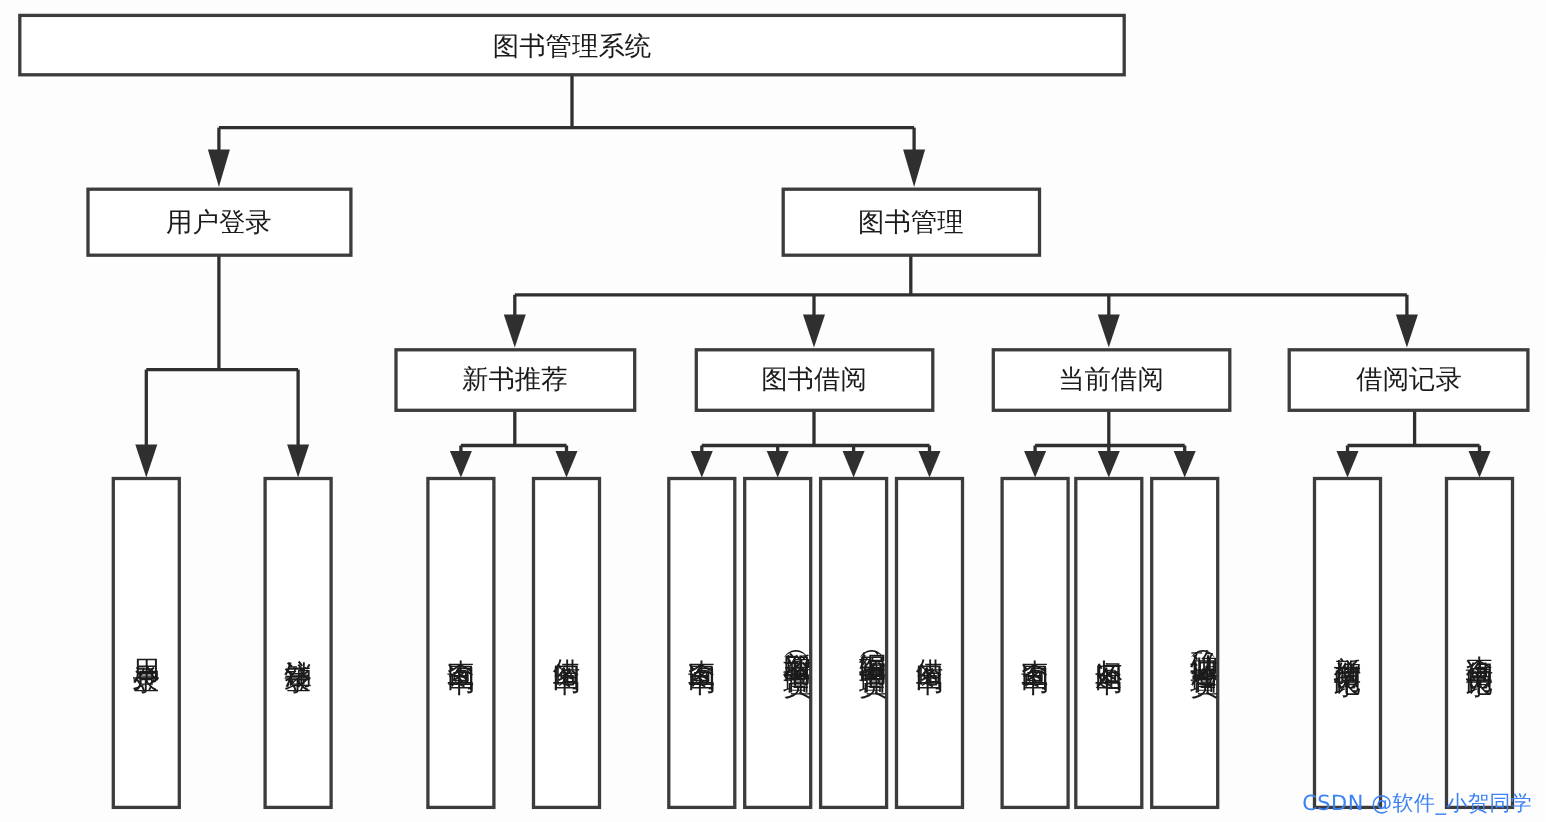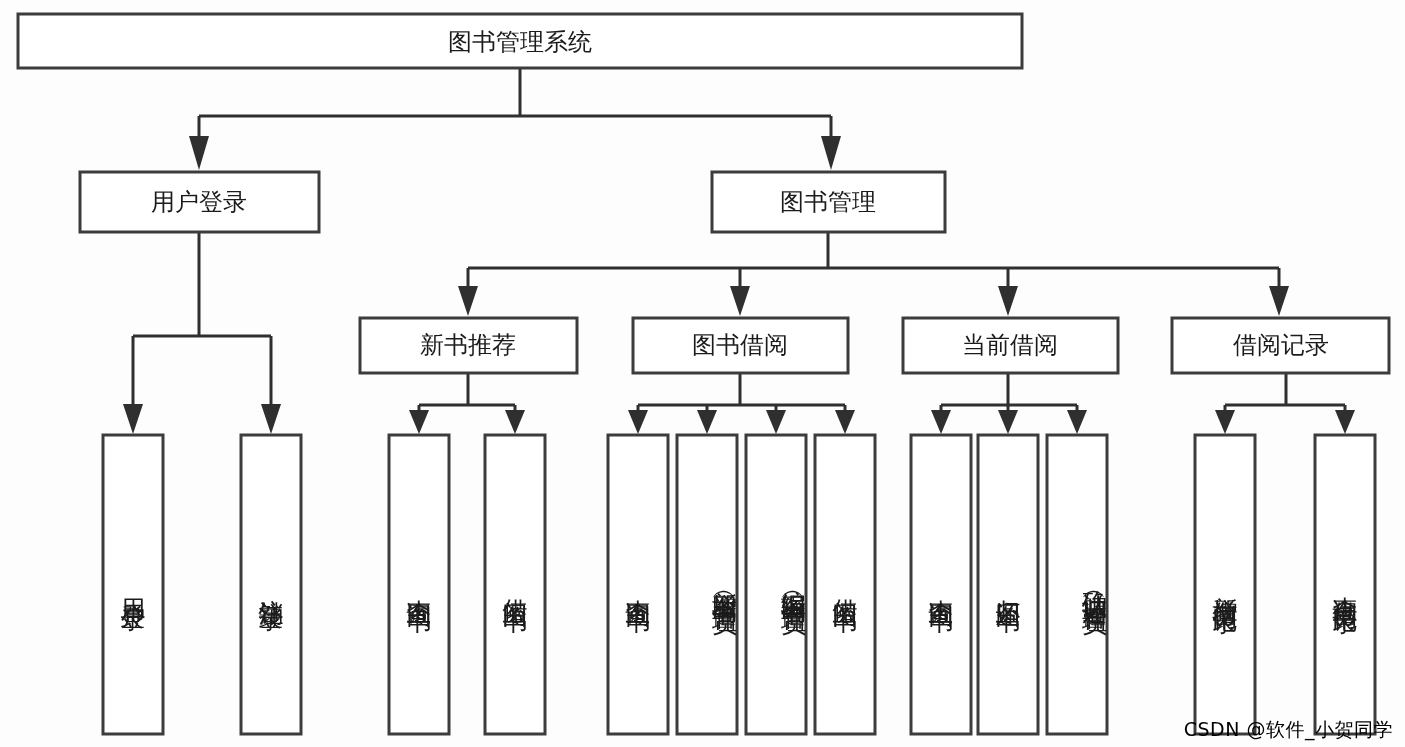--- a/index.html
+++ b/index.html
@@ -65,21 +65,21 @@
     justify-content: center;
     pointer-events: none;
     text-align: center;
   }
   .watermark {
     position: absolute;
     right: 12px;
     bottom: 4px;
     font-family: "DejaVu Sans", "Liberation Sans", sans-serif;
     font-size: 19px;
-    color: #000000;
+    color: #3b82f6;
     letter-spacing: 0.5px;
     white-space: nowrap;
   }
 </style>
 </head>
 <body>
 
 <div id="diagram-root">
 
   <svg class="diagram-svg" viewBox="0 0 1405 747">

